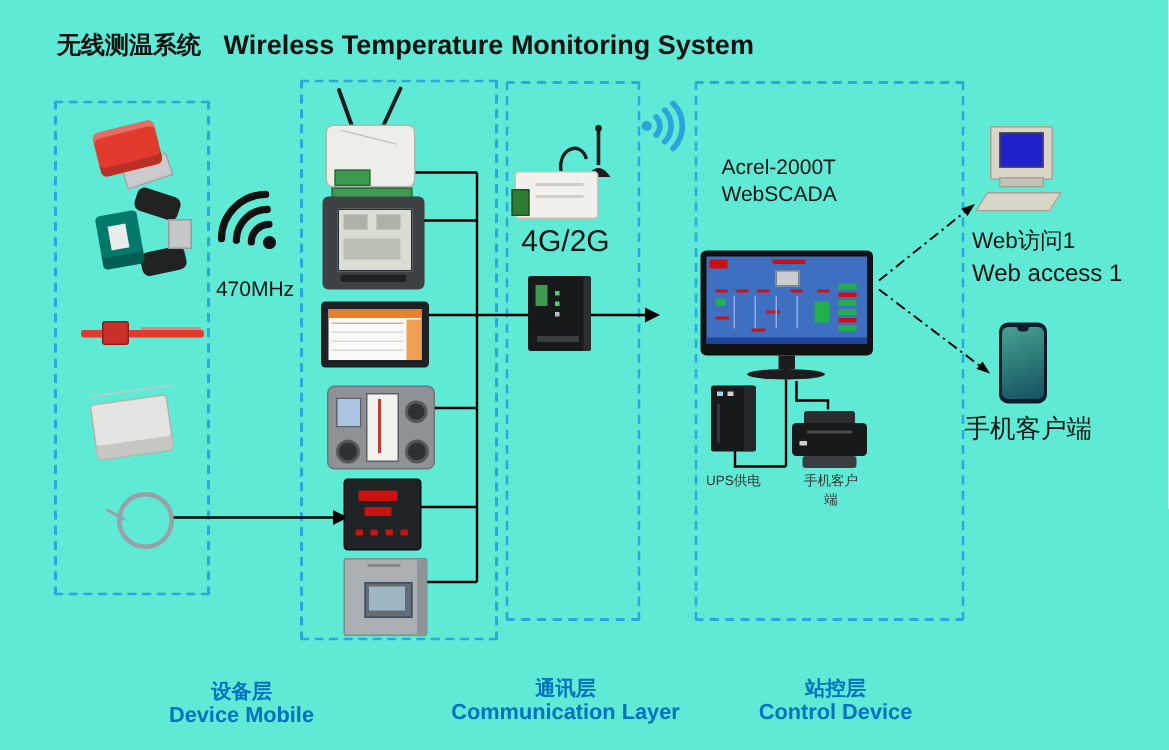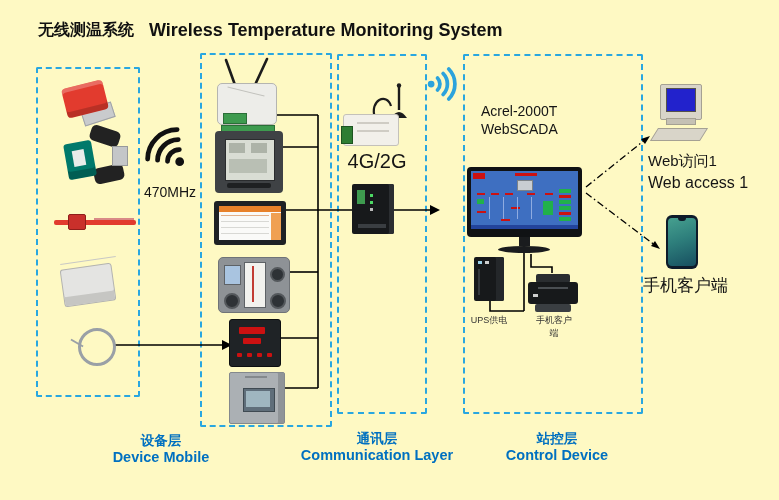--- a/index.html
+++ b/index.html
@@ -1,24 +1,24 @@
 <!DOCTYPE html>
 <html style="--box-dash: #29A7E0; --layer-label: #0070C0; --screen-blue: #3E6FC1; --alert-red: #CC1111; --ok-green: #21B14B; --wifi-blue: #2BA3DC; --sensor-teal: #00796B; --sensor-red: #E23B2E;"><head>
 <meta charset="utf-8">
 <style>
   html,body{margin:0;padding:0;background:#fff;}
-  #canvas{position:relative;width:779px;height:500px;background:#fef9c3;overflow:hidden;
+  #canvas{position:relative;width:779px;height:500px;background:#5eead4;overflow:hidden;
           font-family:"Liberation Sans","DejaVu Sans",sans-serif;color:#1a1a1a;}
   .abs{position:absolute;}
   .dashbox{border:2px dashed var(--box-dash,#29A7E0);border-radius:2px;}
   .title-row{display:flex;align-items:center;gap:15px;font-weight:bold;color:#111;}
   .title-cn{font-size:16px;}
   .title-en{font-size:18px;}
   .layer-label{display:flex;flex-direction:column;align-items:center;
-               color:var(--layer-label,#0070C0);font-weight:bold;line-height:17px;}
+               color:var(--layer-label,#0070C0);font-weight:bold;line-height:17px;margin-top:20px;}
   .layer-cn{font-size:13.5px;}
   .layer-en{font-size:14.5px;}
   .small-cap{font-size:9px;color:#333;text-align:center;letter-spacing:0;}
   .plain-label{color:#151515;}
   svg{display:block;}
   
   .dev{position:absolute;}
   .led-bar{position:absolute;background:var(--alert-red,#CC1111);border-radius:1px;}
   .grnbar{position:absolute;background:var(--ok-green,#21B14B);}
   .redbar{position:absolute;background:var(--alert-red,#CC1111);}

